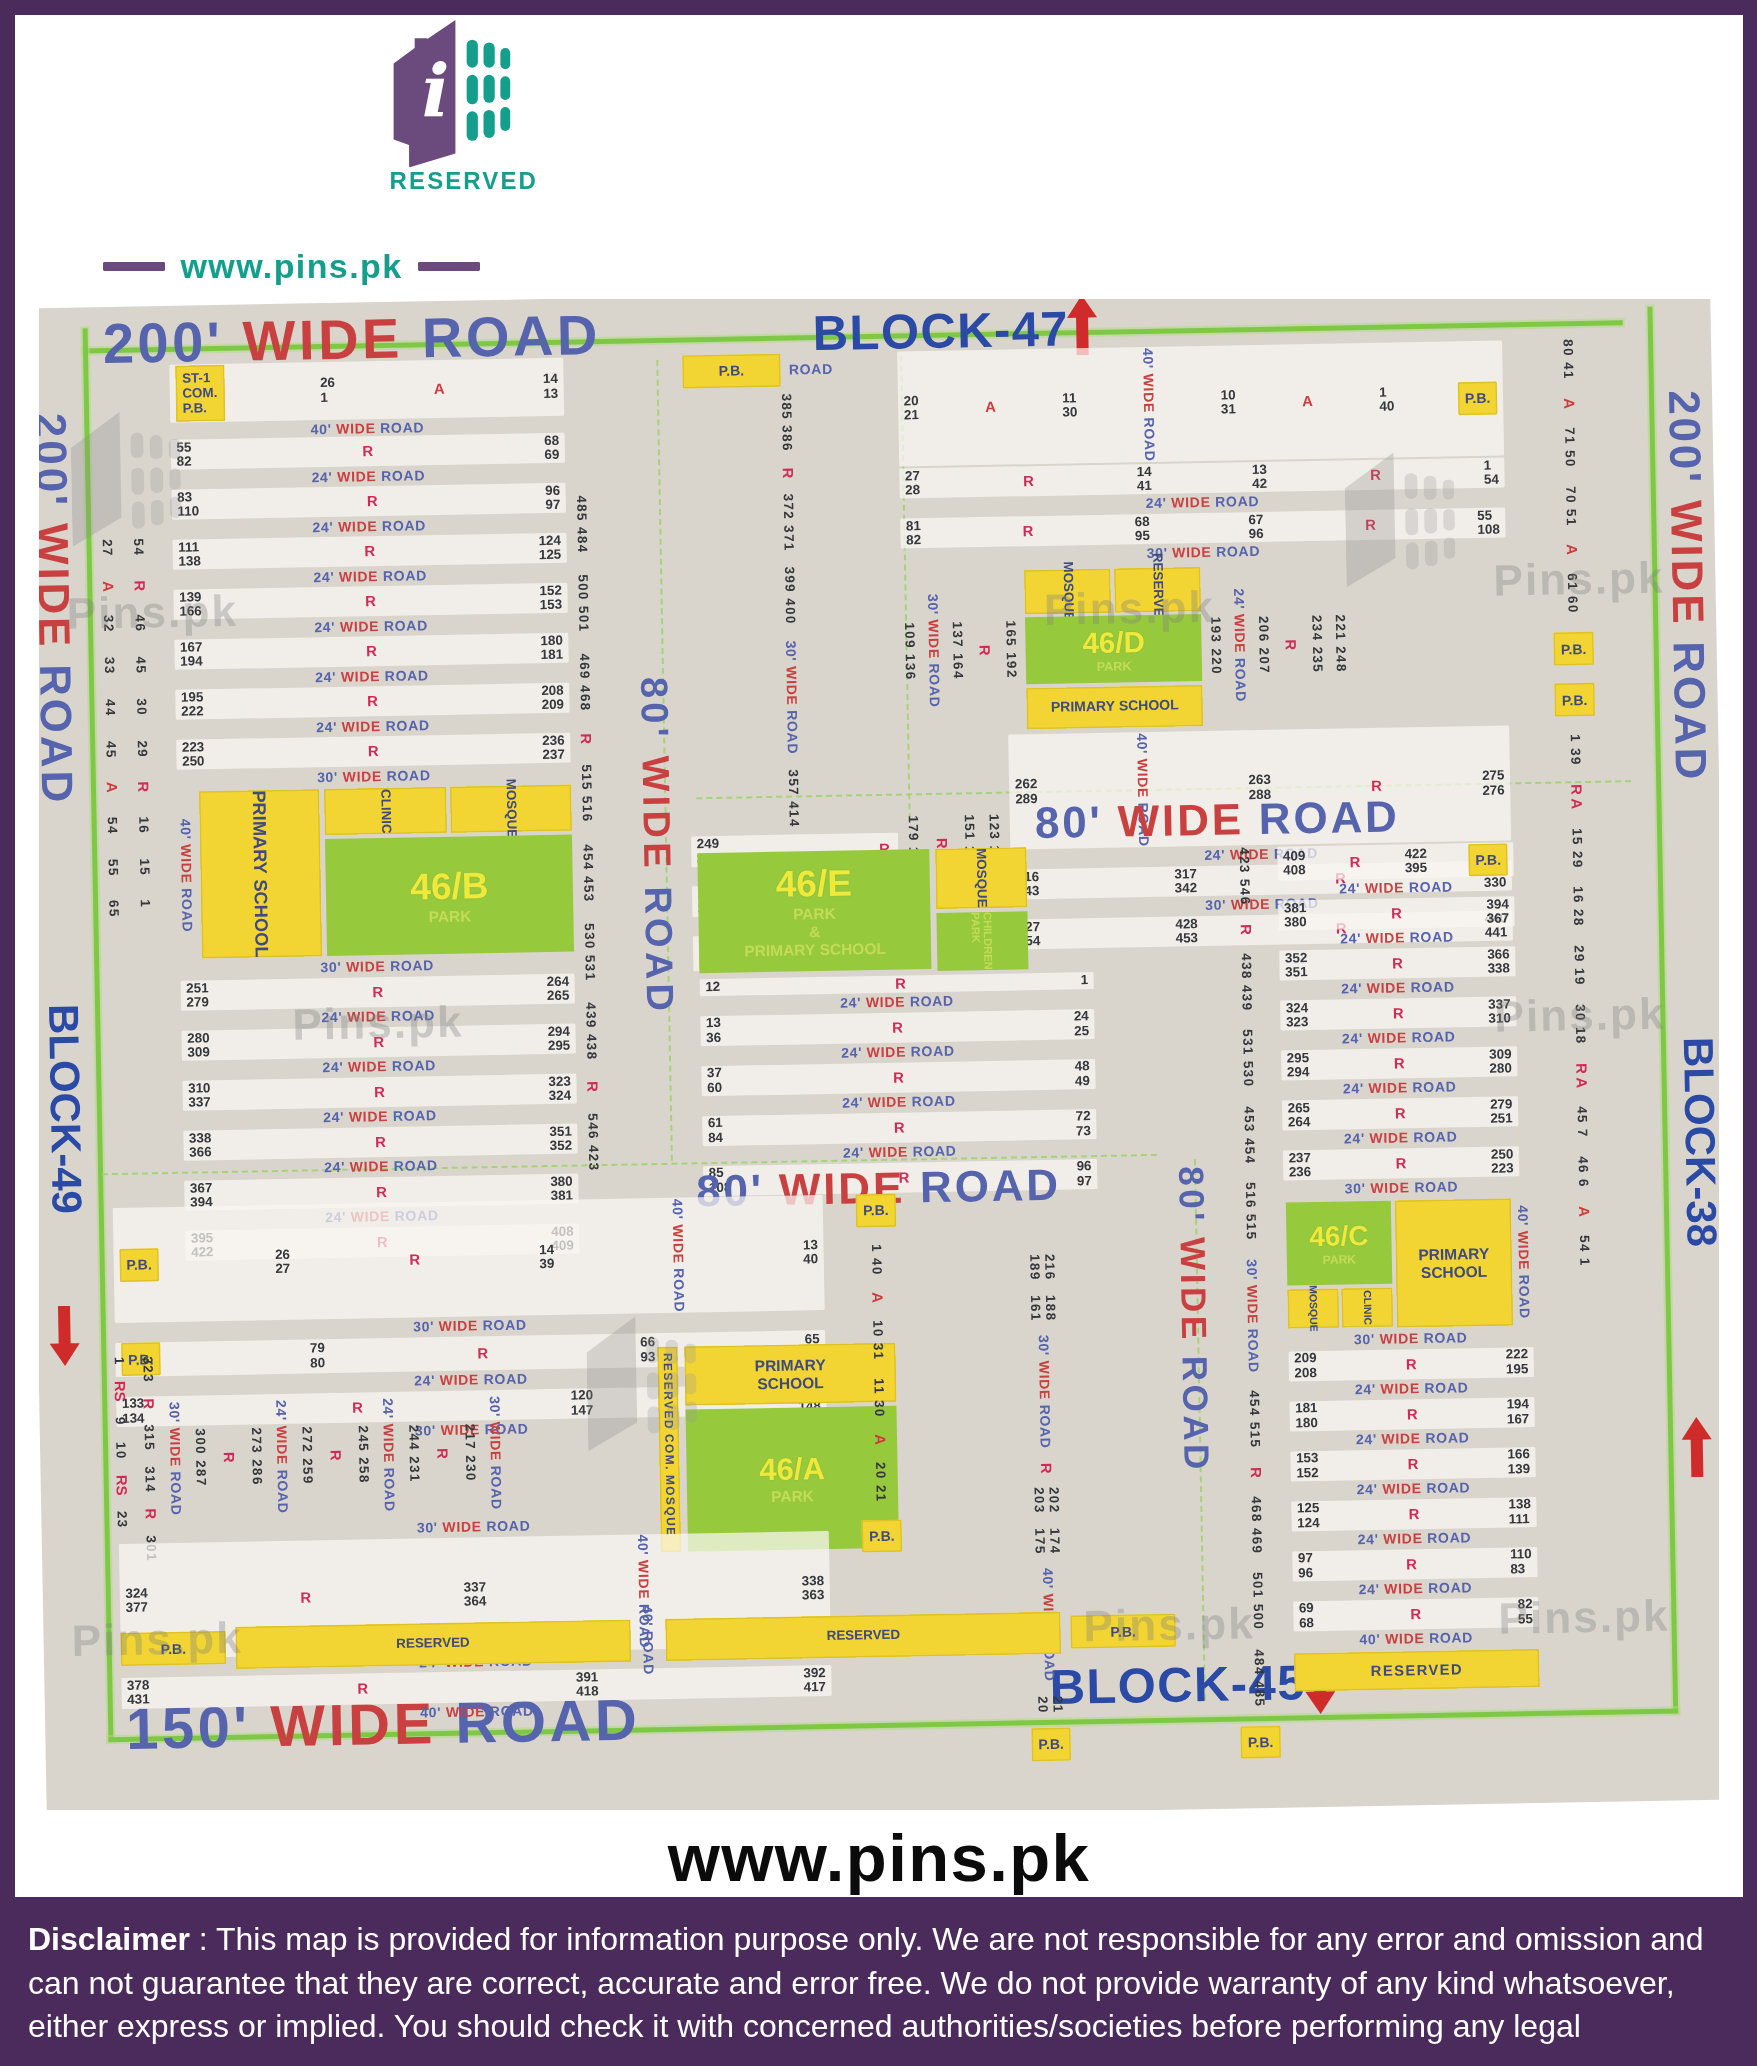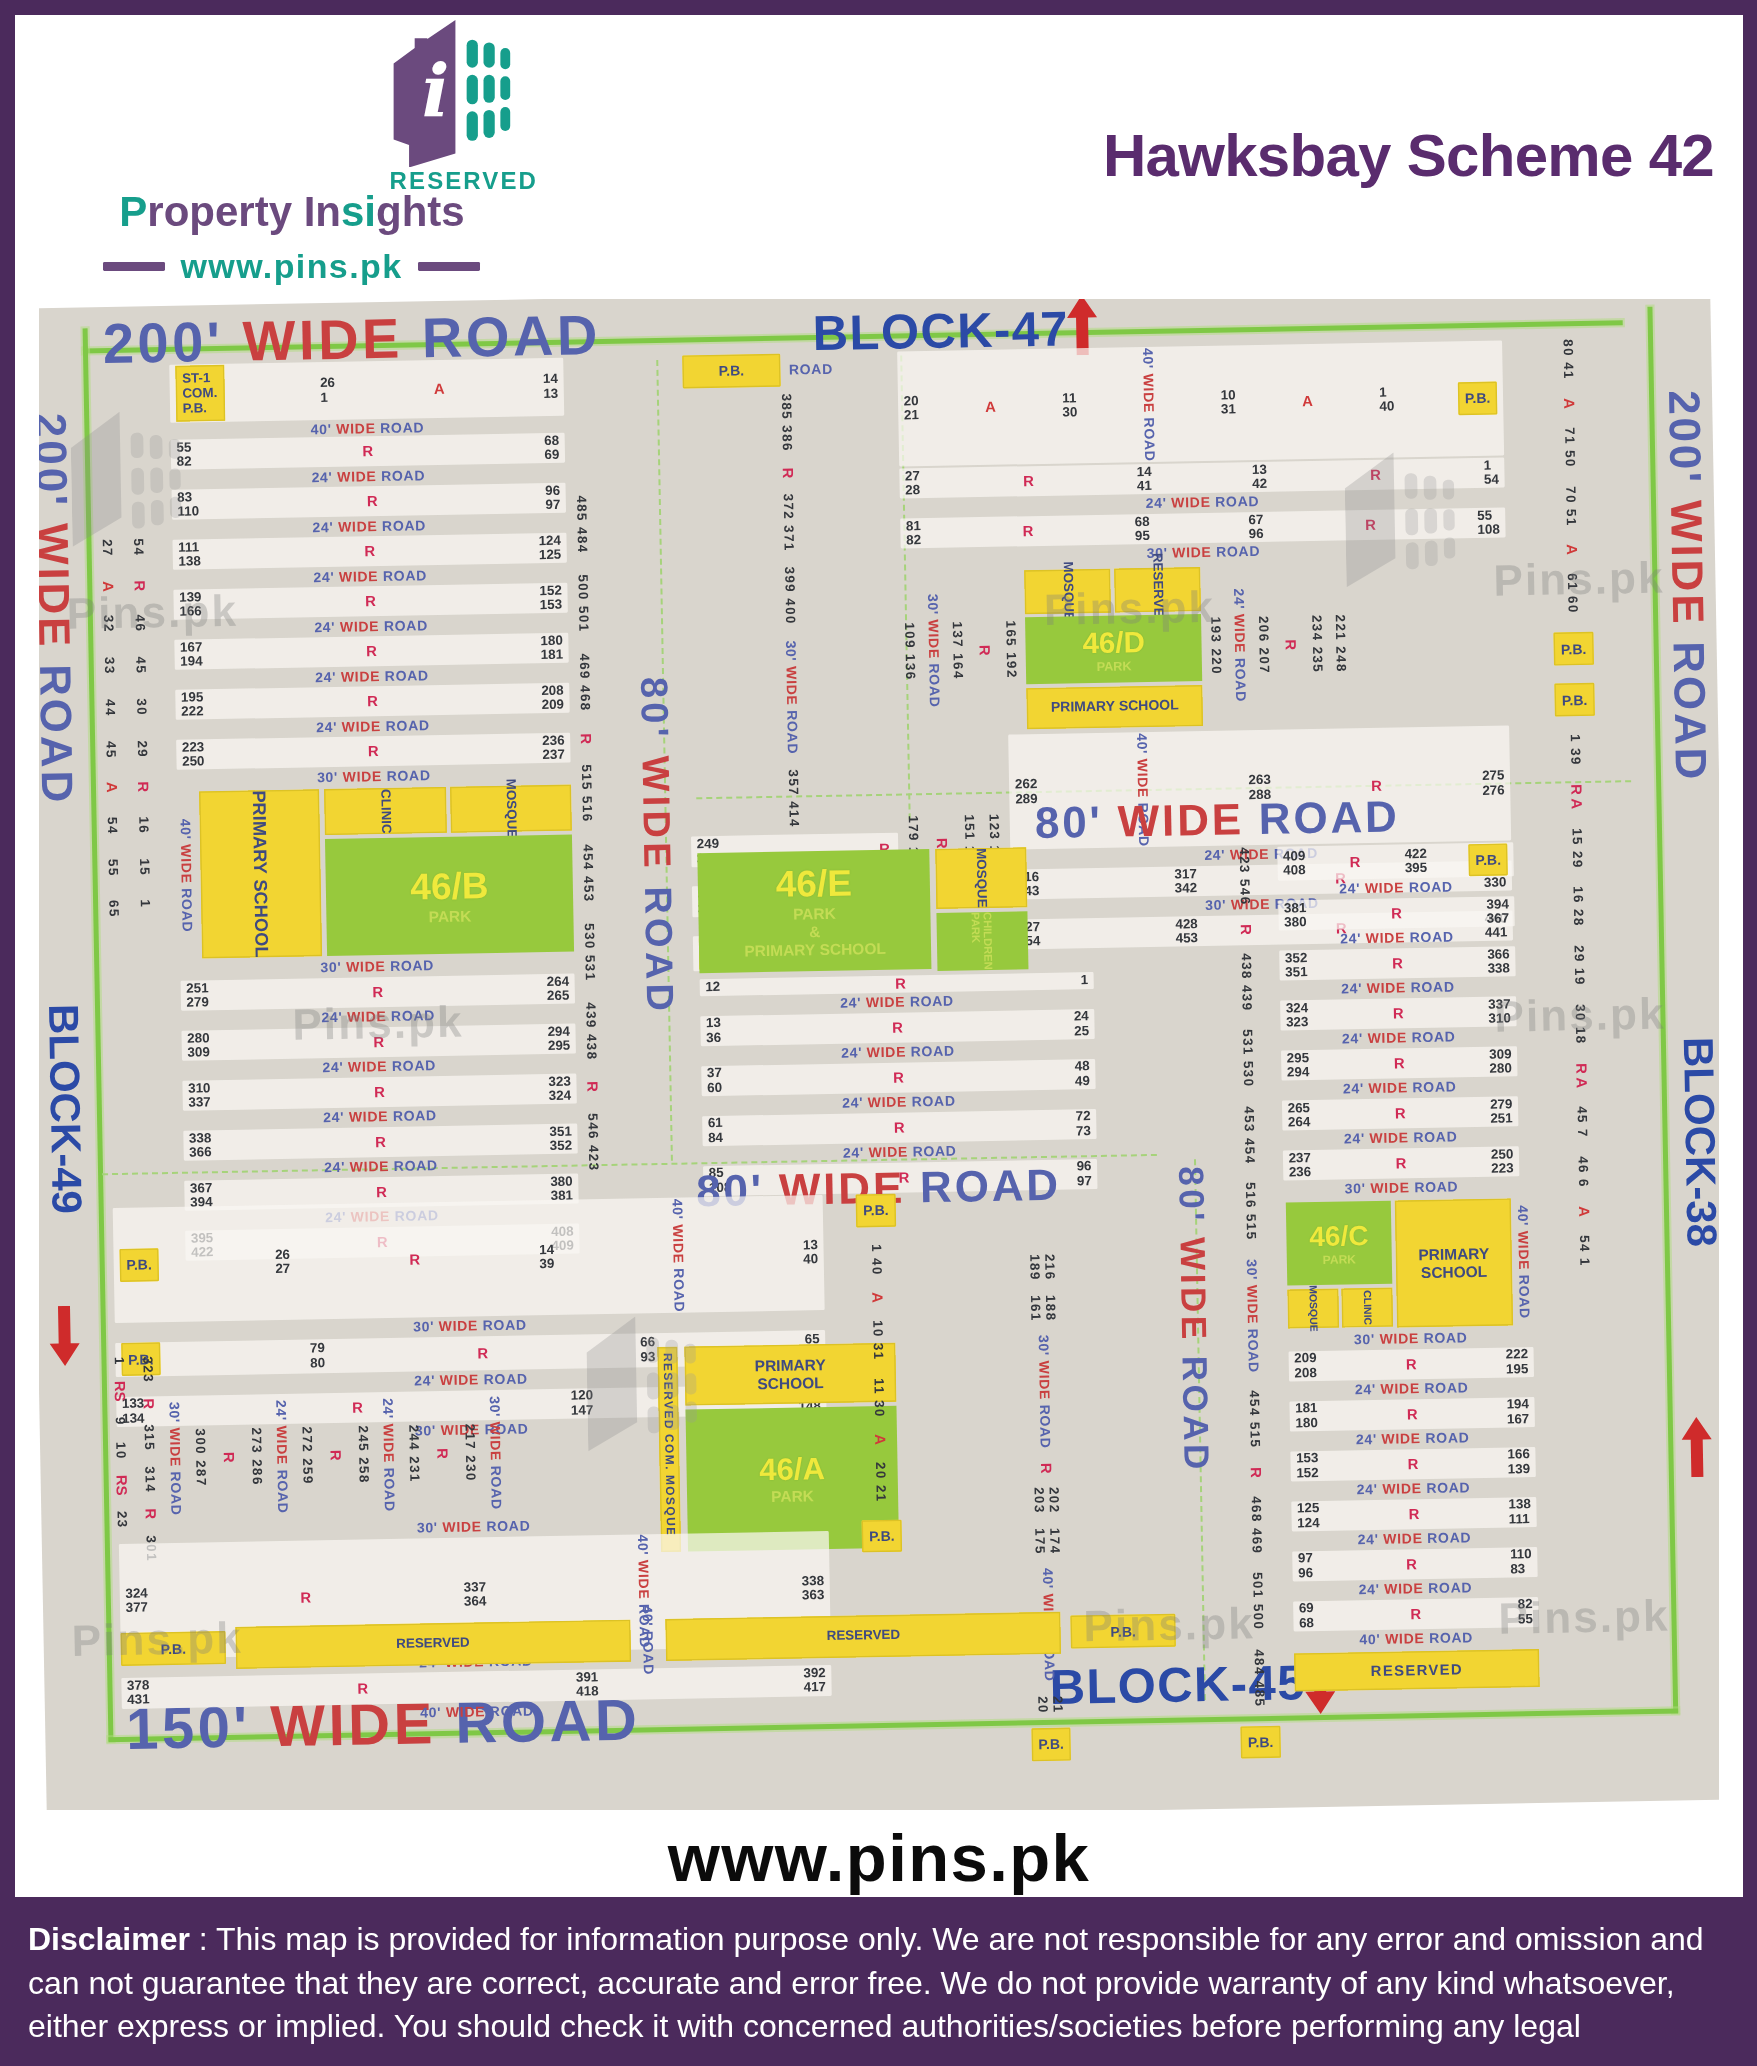--- a/index.html
+++ b/index.html
@@ -140,27 +140,25 @@
         <rect x="112" y="78" width="16" height="42" rx="8"></rect>
           <rect x="136" y="78" width="16" height="40" rx="8"></rect>
           <rect x="160" y="80" width="14" height="34" rx="7"></rect>
         <rect x="112" y="130" width="16" height="42" rx="8"></rect>
           <rect x="136" y="128" width="16" height="40" rx="8"></rect>
           <rect x="160" y="124" width="14" height="34" rx="7"></rect>
       </g>
     </svg>
   </div>
   <div id="brand-country">RESERVED</div>
-  <div id="brand-name"><span class="t">P</span><span>roperty </span><span>In</span><span class="t">si</span><span>ghts</span></div>
   <div id="brand-url-row">
     <span class="dash"></span>
     <span id="brand-url">www.pins.pk</span>
     <span class="dash"></span>
   </div>
-  <div id="page-subtitle">Hawksbay Scheme 42</div>
 
   <div id="map">
     <div id="photo">
 
       <div class="gline" style="left:63px;top:41px;width:1540px;height:4.9px;"></div>
       <div class="gline" style="left:63px;top:21px;width:4.9px;height:1413px;"></div>
       <div class="gline" style="left:1628px;top:28px;width:4.9px;height:1406px;"></div>
       <div class="gline" style="left:63px;top:1430px;width:1570px;height:4.9px;"></div>
       <div class="gdashv" style="left:636px;top:63px;height:801px;"></div>
       <div class="gdashv" style="left:880px;top:63px;height:464px;"></div>

